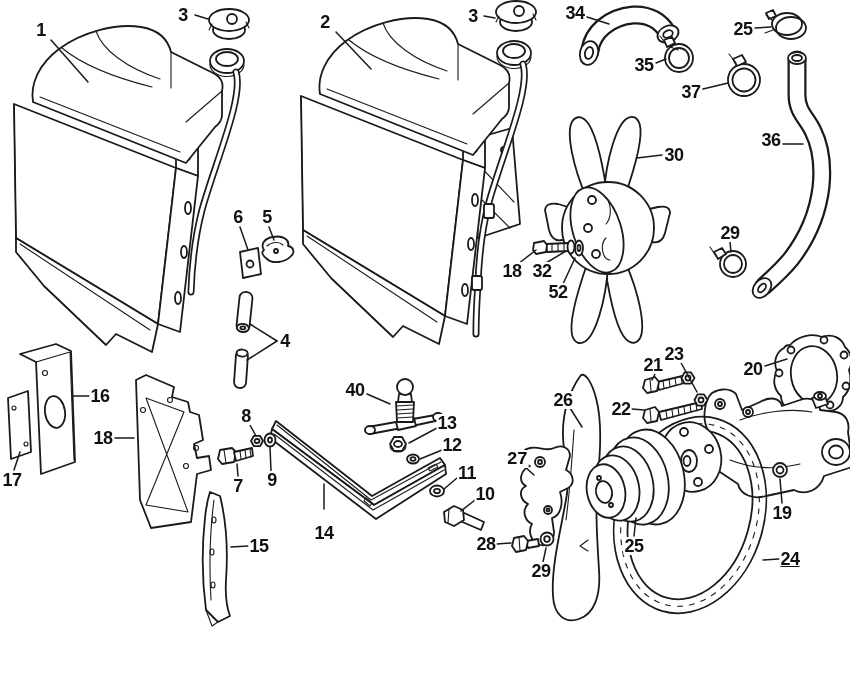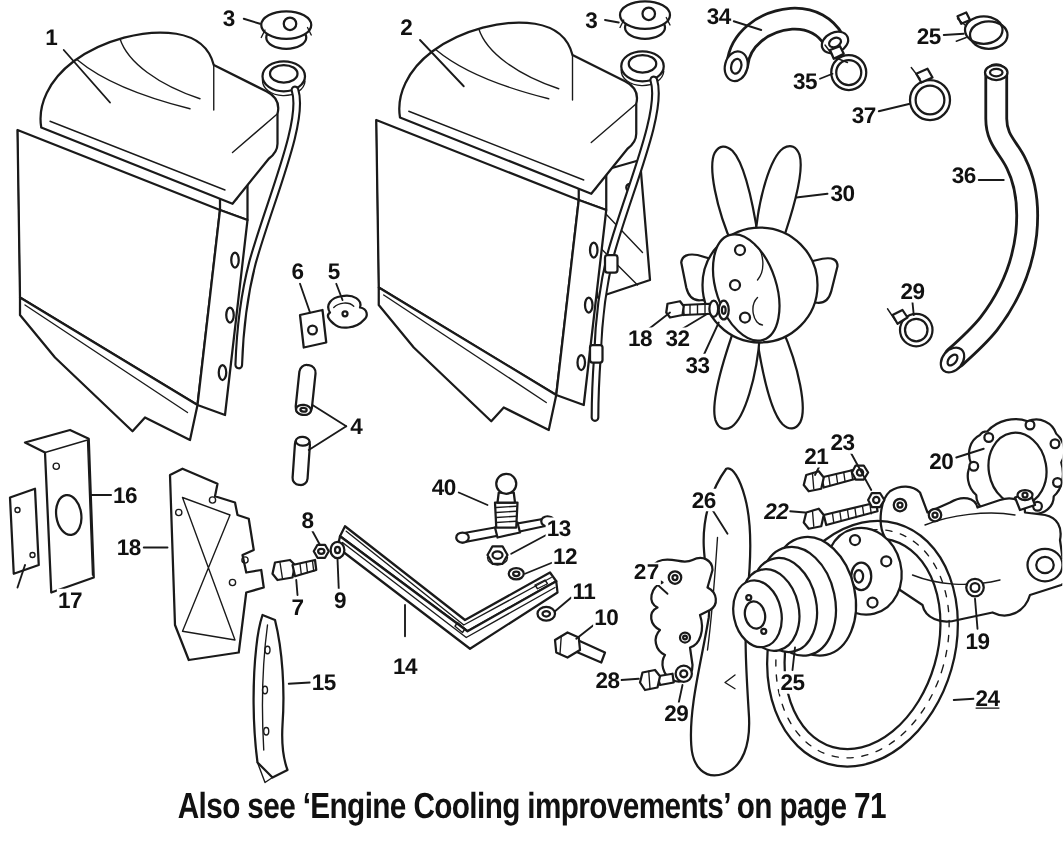--- a/index.html
+++ b/index.html
@@ -399,43 +399,40 @@
       <span class="part-num" style="left: 238px; top: 486px;">7</span>
       <span class="part-num" style="left: 246px; top: 416px;">8</span>
       <span class="part-num" style="left: 272px; top: 480px;">9</span>
       <span class="part-num" style="left: 485px; top: 494px;">10</span>
       <span class="part-num" style="left: 467px; top: 473px;">11</span>
       <span class="part-num" style="left: 452px; top: 445px;">12</span>
       <span class="part-num" style="left: 447px; top: 423px;">13</span>
       <span class="part-num" style="left: 324px; top: 519px; margin-top: 14px;">14</span>
       <span class="part-num" style="left: 259px; top: 546px;">15</span>
       <span class="part-num" style="left: 100px; top: 396px;">16</span>
-      <span class="part-num" style="left: 12px; top: 480px; margin-left: 44px;">17</span>
+      <span class="part-num" style="left: 12px; top: 480px;">17</span>
       <span class="part-num" style="left: 103px; top: 438px;">18</span>
       <span class="part-num" style="left: 782px; top: 513px;">19</span>
       <span class="part-num" style="left: 753px; top: 369px;">20</span>
       <span class="part-num" style="left: 653px; top: 365px;">21</span>
-      <span class="part-num" style="left: 621px; top: 409px; font-style: italic;">22</span>
+      <span class="part-num" style="left: 621px; top: 409px;">22</span>
       <span class="part-num" style="left: 674px; top: 354px;">23</span>
       <span class="part-num" style="left: 790px; top: 559px; text-decoration: underline;">24</span>
       <span class="part-num" style="left: 634px; top: 546px;">25</span>
       <span class="part-num" style="left: 563px; top: 400px;">26</span>
       <span class="part-num" style="left: 517px; top: 459px; font-family: Liberation Mono, monospace;">27</span>
       <span class="part-num" style="left: 486px; top: 544px;">28</span>
       <span class="part-num" style="left: 541px; top: 571px;">29</span>
       <span class="part-num" style="left: 674px; top: 155px;">30</span>
       <span class="part-num" style="left: 512px; top: 271px;">18</span>
       <span class="part-num" style="left: 542px; top: 271px;">32</span>
-      <span class="part-num" style="left: 558px; top: 292px;">33</span>
+      <span class="part-num" style="left: 558px; top: 292px;">52</span>
       <span class="part-num" style="left: 575px; top: 13px;">34</span>
       <span class="part-num" style="left: 644px; top: 65px;">35</span>
       <span class="part-num" style="left: 771px; top: 140px; text-align: right;">36</span>
       <span class="part-num" style="left: 691px; top: 92px;">37</span>
       <span class="part-num" style="left: 730px; top: 233px;">29</span>
       <span class="part-num" style="left: 743px; top: 29px;">25</span>
       <span class="part-num" style="left: 355px; top: 390px;">40</span>
     </div>
 
-<div id="caption">
-  <span>Also see ‘Engine Cooling improvements’ on page 71</span>
+
 </div>
 
-</div>
-
 </body></html>

